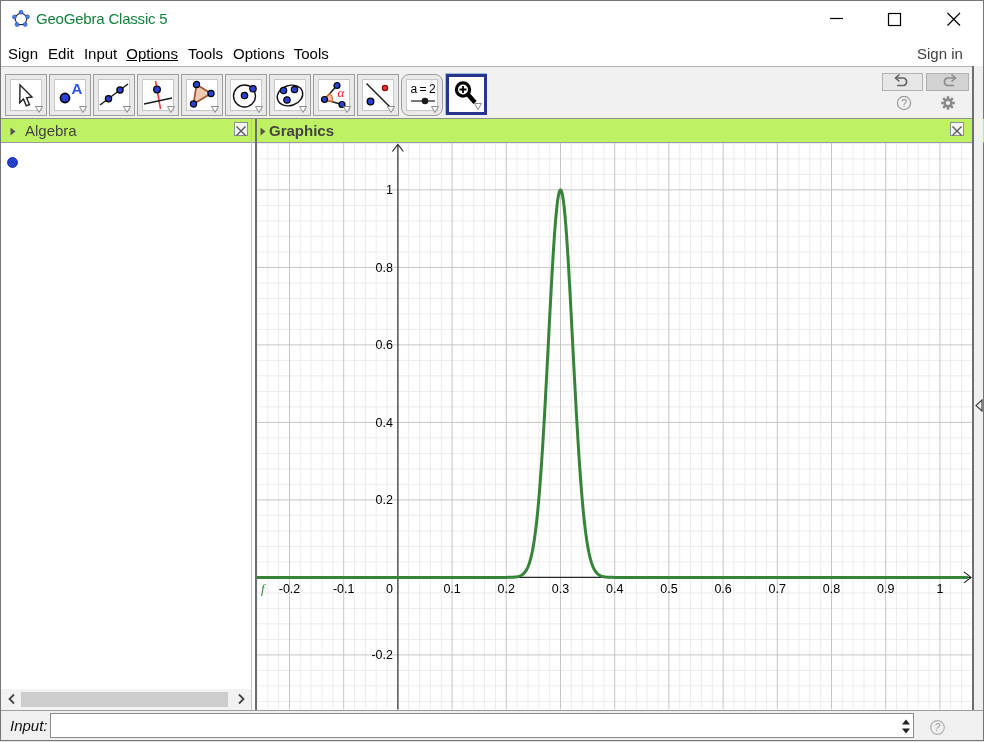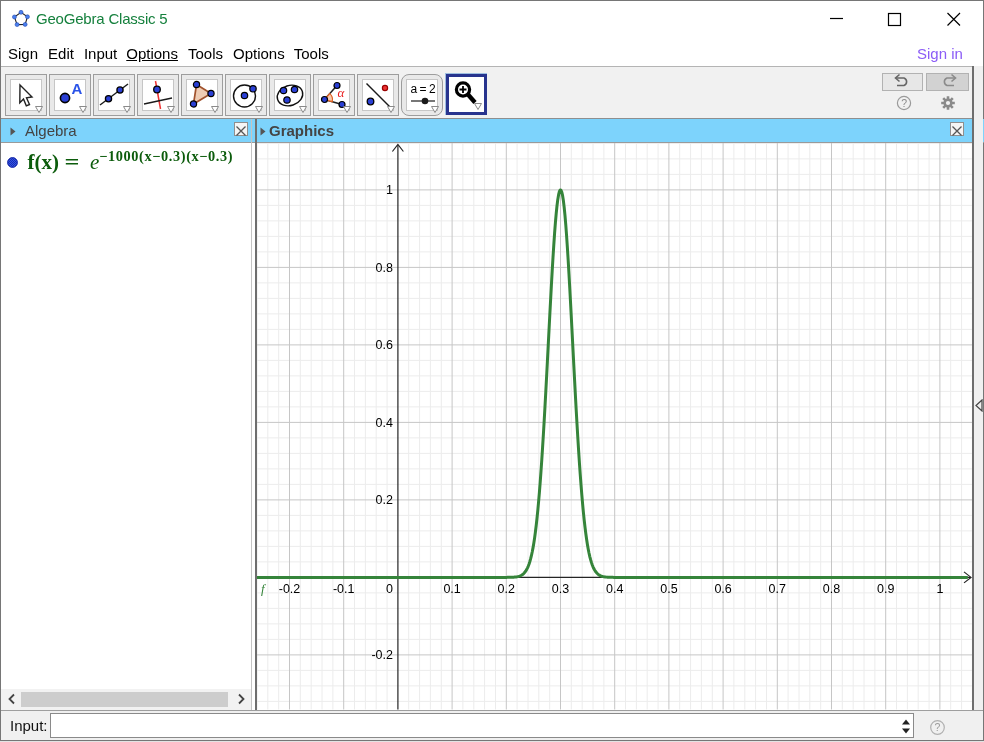--- a/index.html
+++ b/index.html
@@ -2,21 +2,21 @@
 <html><head><meta charset="utf-8">
 <style>
 html,body{margin:0;padding:0;}
 body{width:984px;height:742px;position:relative;font-family:"Liberation Sans",sans-serif;background:#fff;overflow:hidden;}
 .abs{position:absolute;}
 #win{position:absolute;left:0;top:0;width:984px;height:741px;border:1px solid #767676;box-sizing:border-box;background:#fff;}
 #toolbar{position:absolute;left:1px;top:66px;width:971px;height:53px;background:#f1f1f1;border-top:1px solid #b4b4b4;border-bottom:1px solid #8f8f8f;box-sizing:border-box;}
 .tbtn{position:absolute;top:74px;width:42px;height:42px;background:#e9e9e9;border:1px solid #9d9d9d;box-sizing:border-box;}
 .tbtn .inner{position:absolute;left:4px;top:4px;width:32px;height:32px;background:#fff;border:1px solid #c6c6c6;box-sizing:border-box;}
 .drop{position:absolute;right:2px;bottom:1px;width:10px;height:9px;}
-.hdr{position:absolute;top:119px;height:24px;background:#7dd3fc;border-bottom:1px solid #9a9a9a;box-sizing:border-box;}
+.hdr{position:absolute;top:119px;height:24px;background:#bef264;border-bottom:1px solid #9a9a9a;box-sizing:border-box;}
 .hx{position:absolute;top:3px;width:14px;height:14px;background:#f5f5f5;border:1px solid #8f8f8f;box-sizing:border-box;}
 .menui{display:inline-block;}
 </style></head><body>
 <div id="win"></div>
 
 <svg class="abs" style="left:12px;top:10px" width="18" height="18" viewBox="0 0 17 17">
  <path d="M8.5 2.2 L14.6 6.4 L12.4 13.6 L4.8 13.8 L2.3 6.6 Z" fill="none" stroke="#222" stroke-width="1"></path>
  <circle cx="8.5" cy="2.2" r="1.9" fill="#4a80ee" stroke="#1b3fae" stroke-width="0.5"></circle>
     <circle cx="14.6" cy="6.4" r="1.9" fill="#4a80ee" stroke="#1b3fae" stroke-width="0.5"></circle>
  <circle cx="12.4" cy="13.6" r="1.9" fill="#4a80ee" stroke="#1b3fae" stroke-width="0.5"></circle>
@@ -27,21 +27,21 @@
 
 <svg class="abs" style="left:820px;top:8px" width="150" height="22" viewBox="0 0 150 22">
  <path d="M10 10.5 H23" stroke="#000" stroke-width="1.2" fill="none"></path>
  <rect x="68.5" y="5.5" width="12" height="12" fill="none" stroke="#000" stroke-width="1.2"></rect>
  <path d="M127.5 5 L140 17.5 M140 5 L127.5 17.5" stroke="#000" stroke-width="1.2" fill="none"></path>
 </svg>
 
 <div class="abs" style="left:8px;top:45px;font-size:15px;color:#000;">
 <span class="menui" style="margin-right:10px;">Sign</span><span class="menui" style="margin-right:10px;">Edit</span><span class="menui" style="margin-right:9px;">Input</span><span class="menui" style="margin-right:10px;text-decoration:underline;">Options</span><span class="menui" style="margin-right:10px;">Tools</span><span class="menui" style="margin-right:9px;">Options</span><span class="menui">Tools</span>
 </div>
-<div class="abs" style="left:917px;top:45px;font-size:15px;color:#8b5cf6;">Sign in</div>
+<div class="abs" style="left:917px;top:45px;font-size:15px;color:#404040;">Sign in</div>
 <div id="toolbar"></div>
 
 <div class="tbtn" style="left:5px;">
     <div class="inner"><svg width="30" height="30" viewBox="0 0 30 30">
         <path d="M9 5 L21 17 L15.5 17.8 L18.5 24.5 L15.3 25.8 L12.5 19 L8.8 22.8 Z" fill="#fff" stroke="#222" stroke-width="1.4" stroke-linejoin="miter"></path>
       </svg></div>
     <svg class="drop" width="10" height="9" viewBox="0 0 10 9">
       <path d="M1.5 1.5 H8.5 L5 7.5 Z" fill="#fff" stroke="#8a8a8a" stroke-width="1"></path>
     </svg>
   </div>
@@ -199,21 +199,20 @@
  <svg class="abs" style="left:6px;top:13.5px" width="11" height="11" viewBox="0 0 11 11">
   <defs>
         <pattern id="mp" width="2" height="2" patternUnits="userSpaceOnUse">
           <rect width="2" height="2" fill="#3050e8"></rect>
           <rect width="1" height="1" fill="#1a2fae"></rect>
           <rect x="1" y="1" width="1" height="1" fill="#1a2fae"></rect>
         </pattern>
       </defs>
   <circle cx="5.5" cy="5.5" r="4.9" fill="url(#mp)" stroke="#1527a8" stroke-width="1"></circle>
  </svg>
- <div class="abs" style="left:26.5px;top:5px;font-family:'Liberation Serif',serif;font-weight:bold;color:#0c5c0c;font-size:21px;white-space:nowrap;">f(x)<span style="display:inline-block;transform:scaleX(1.25);margin:0 0 0 7px;">=</span><i style="font-weight:normal;margin-left:12px;">e</i><sup style="font-size:14.3px;letter-spacing:0.62px;">−1000(x−0.3)(x−0.3)</sup></div>
 </div>
 
 <div class="abs" style="left:1px;top:689px;width:250px;height:20.5px;background:#f2f2f2;">
  <svg class="abs" style="left:5px;top:4px" width="12" height="12" viewBox="0 0 12 12">
       <path d="M8 1.5 L3.5 6 L8 10.5" fill="none" stroke="#444" stroke-width="1.8"></path>
     </svg>
  <div class="abs" style="left:20px;top:2.5px;width:207px;height:15px;background:#cdcdcd;"></div>
  <svg class="abs" style="left:234px;top:4px" width="12" height="12" viewBox="0 0 12 12">
       <path d="M4 1.5 L8.5 6 L4 10.5" fill="none" stroke="#444" stroke-width="1.8"></path>
     </svg>
@@ -251,21 +250,21 @@
     <text x="136" y="516.1" text-anchor="end" font-size="12.5" fill="#000" font-family="Liberation Sans,sans-serif">-0.2</text>
     <text x="4" y="450" font-size="13" fill="#35843a" font-family="Liberation Serif,serif" font-style="italic">f</text>
   </svg>
 
 <div class="abs" style="left:972px;top:66px;width:1.5px;height:673.5px;background:#6e6e6e;"></div>
 <div class="abs" style="left:973.5px;top:66px;width:9px;height:673.5px;background:#f0f0f0;"></div>
 <svg class="abs" style="left:974.5px;top:399px;" width="8" height="13" viewBox="0 0 8 13">
     <path d="M7 1 L1 6.5 L7 12 Z" fill="none" stroke="#444" stroke-width="1.2"></path>
   </svg>
 
-<div class="abs" style="left:1px;top:709.5px;width:982px;height:30px;background:#f0f0f0;border-top:1px solid #9e9e9e;box-sizing:border-box;">
+<div class="abs" style="left:1px;top:709.5px;width:982px;height:30px;background:#f0f0f0;border-top:1px solid #9e9e9e;box-sizing:border-box;font-style:italic;">
  <div class="abs" style="left:9px;top:6px;font-size:15px;color:#111;">Input:</div>
  <div class="abs" style="left:49px;top:2px;width:864px;height:25.5px;background:#fff;border:1px solid #8a8a8a;box-sizing:border-box;"></div>
  <svg class="abs" style="left:900px;top:8px" width="10" height="15" viewBox="0 0 10 15">
       <path d="M5 0.5 L9 5.5 H1 Z" fill="#222"></path>
       <path d="M5 14.5 L1 9.5 H9 Z" fill="#222"></path>
     </svg>
  <svg class="abs" style="left:929px;top:9px" width="15" height="15" viewBox="0 0 15 15">
       <circle cx="7.5" cy="7.5" r="6.8" fill="none" stroke="#b0b0b0" stroke-width="1.2"></circle>
       <text x="4.5" y="11.3" font-size="10.5" fill="#9a9a9a" font-family="Liberation Sans,sans-serif">?</text>
     </svg>

